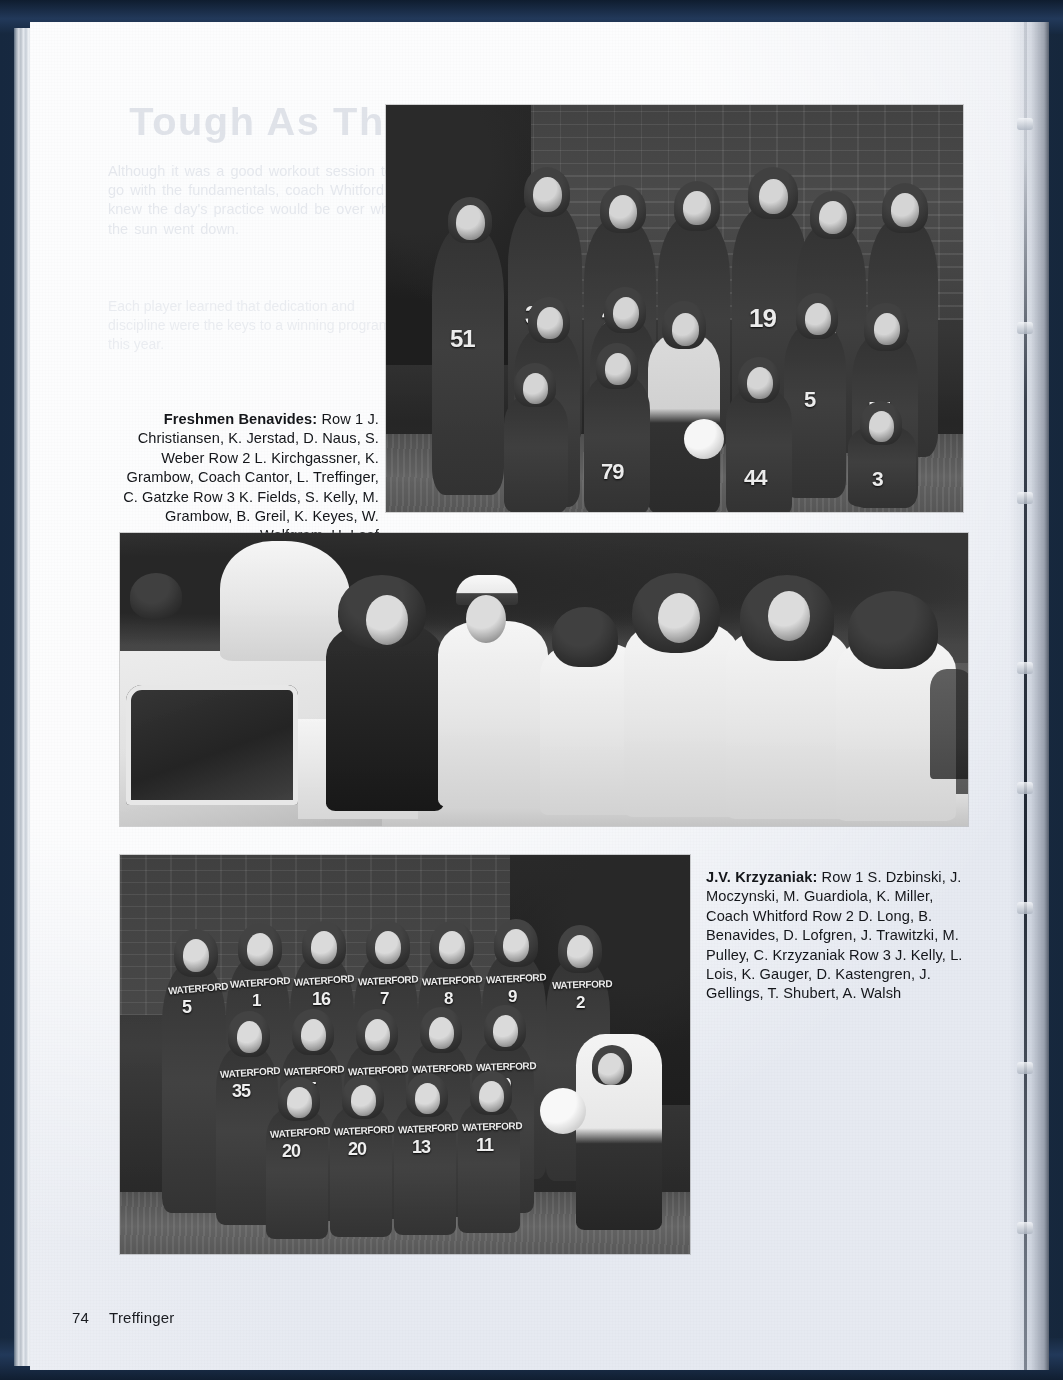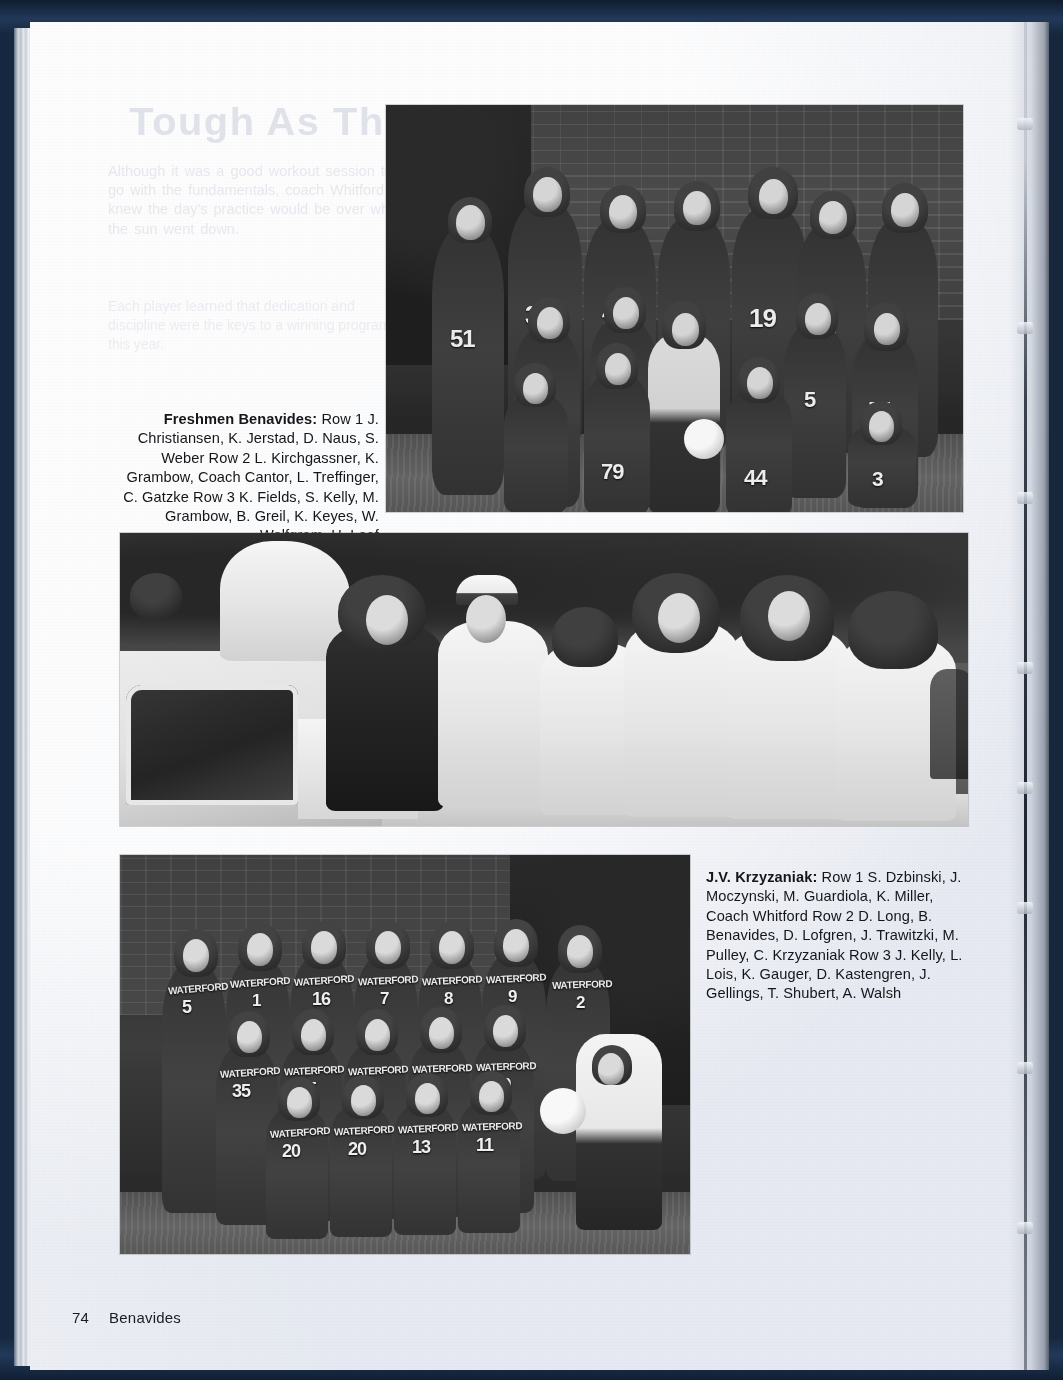--- a/index.html
+++ b/index.html
@@ -528,21 +528,21 @@
       <div id="p3-coach"></div>
       <div class="p3-hair" style="right:58px; top:190px; width:40px; height:40px;"></div>
       <div class="p3-head" style="right:66px; top:198px; width:26px; height:32px;"></div>
       <div id="p3-ball"></div>
     </div>
   </div>
 
   <div class="caption" id="caption-jv"><b>J.V. Krzyzaniak:</b><span> Row 1 S. Dzbinski, J. Moczynski, M. Guardiola, K. Miller, Coach Whitford Row 2 D. Long, B. Benavides, D. Lofgren, J. Trawitzki, M. Pulley, C. Krzyzaniak Row 3 J. Kelly, L. Lois, K. Gauger, D. Kastengren, J. Gellings, T. Shubert, A. Walsh</span></div>
 
   <div id="page-footer">
-    <span id="footer-number">74</span><span id="footer-section">Benavides</span>
+    <span id="footer-number">74</span><span id="footer-section">Treffinger</span>
   </div>
 
   <div id="gutter-shadow"></div>
   <div id="gutter-crease"></div>
   <div id="spiral-marks">
     <span style="top:96px;"></span>
     <span style="top:300px;"></span>
     <span style="top:470px;"></span>
     <span style="top:640px;"></span>
     <span style="top:760px;"></span>

